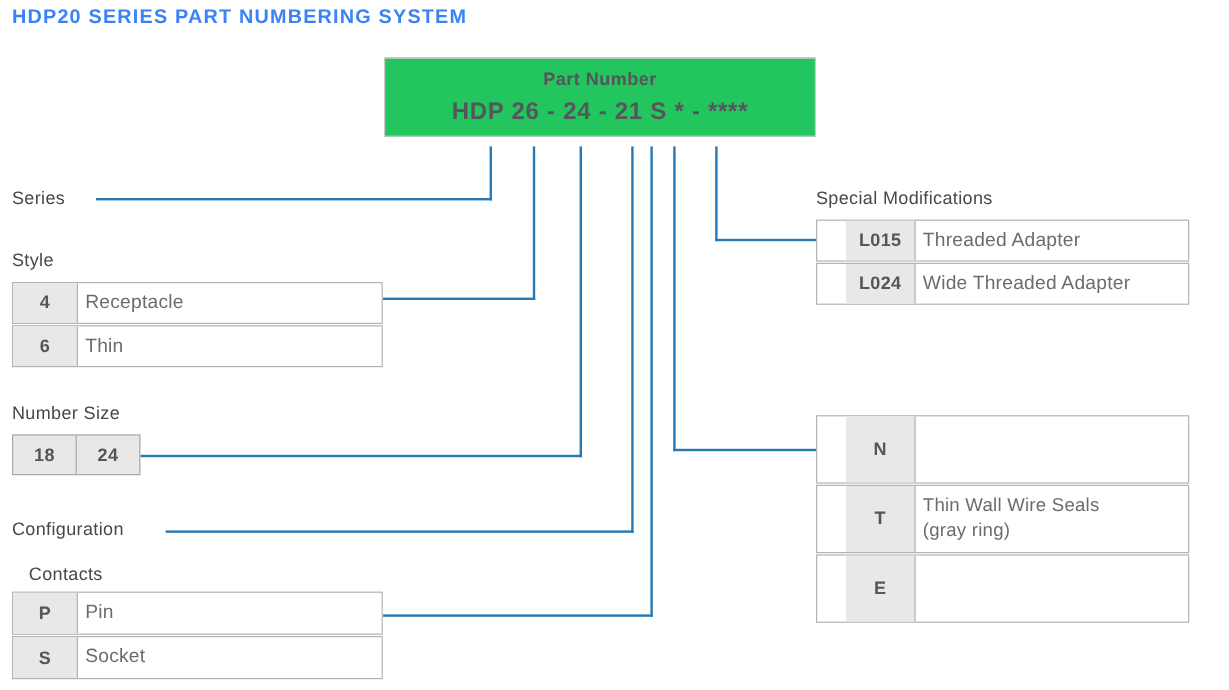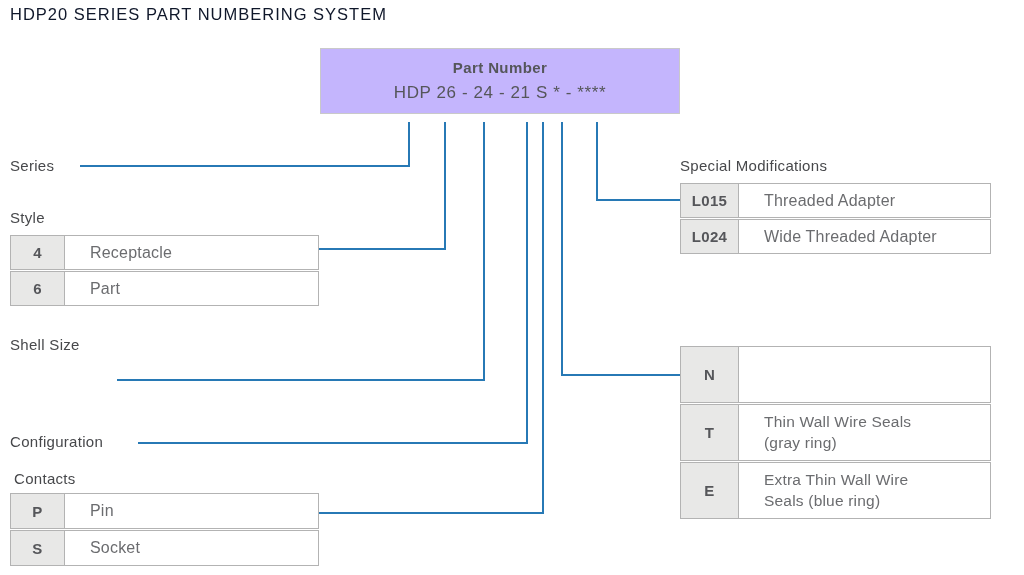--- a/index.html
+++ b/index.html
@@ -3,51 +3,51 @@
 <meta charset="utf-8">
 <style>
   html,body{margin:0;padding:0;background:#fff;}
   #canvas{
     position:relative;width:1024px;height:575px;background:#ffffff;
     font-family:"Liberation Sans","DejaVu Sans",sans-serif;overflow:hidden;
   }
   .abs{position:absolute;}
   
   .title{
-    left:10px;top:5px;font-size:16.5px;font-weight:400;letter-spacing:1px;
-    color:#0f172a;
+    left:10px;top:5px;font-size:16.5px;font-weight:700;letter-spacing:1px;
+    color:#3b82f6;
   }
   
   .pn-box{
-    left:320px;top:48px;width:360px;height:66px;background:#c4b5fd;
+    left:320px;top:48px;width:360px;height:66px;background:#22c55e;
     border:1px solid #c9c9c9;display:flex;flex-direction:column;
     align-items:center;justify-content:center;gap:7px;box-sizing:border-box;
   }
   .pn-heading{font-size:15px;font-weight:700;color:#55565a;letter-spacing:.4px;}
-  .pn-value{font-size:17px;font-weight:400;color:#55565a;letter-spacing:.6px;}
+  .pn-value{font-size:20px;font-weight:700;color:#55565a;letter-spacing:.6px;}
   
   .lbl{font-size:15px;font-weight:400;color:#47484b;letter-spacing:.3px;white-space:nowrap;}
   
   .tbl{display:flex;flex-direction:column;gap:1px;}
   .tbl .row{display:flex;border:1px solid #b3b3b3;background:#ffffff;box-sizing:border-box;}
   .tbl .key{
     background:#e8e8e7;border-right:1px solid #b3b3b3;display:flex;
     align-items:center;justify-content:center;font-weight:700;font-size:15px;
     color:#55565a;letter-spacing:.3px;flex:0 0 auto;
   }
   .tbl .val{
-    flex:1;display:flex;align-items:center;padding-left:25px;font-size:16px;
+    flex:1;display:flex;align-items:center;padding-left:6px;font-size:16px;
     color:#6b6c6f;letter-spacing:.2px;
   }
   .tbl-left{width:309px;}
   .tbl-left .key{width:53px;}
   .tbl-left .row{height:35px;}
   .tbl-contacts .row{height:36px;}
   .tbl-right{width:311px;}
-  .tbl-right .key{width:57px;}
+  .tbl-right .key{width:57px;margin-left:24px;}
   .tbl-specmods .row{height:35px;}
   .tbl-wireseals .row{height:57px;}
   .tbl-wireseals .val{white-space:pre-line;font-size:15.5px;line-height:1.35;}
   
   .shell-box{
     left:10px;top:362px;width:107px;height:34px;border:1px solid #a9a9a9;
     display:flex;box-sizing:border-box;background:#e8e8e7;
   }
   .shell-cell{
     flex:1;display:flex;align-items:center;justify-content:center;
@@ -93,29 +93,33 @@
   <div class="abs lbl" style="left:10px;top:157px;">Series</div>
 
   <div class="abs lbl" style="left:10px;top:209px;">Style</div>
   <div class="abs tbl tbl-left" style="left:10px;top:235px;">
     <div class="row">
       <div class="key">4</div>
       <div class="val">Receptacle</div>
     </div>
     <div class="row">
       <div class="key">6</div>
-      <div class="val">Part</div>
+      <div class="val">Thin</div>
     </div>
   </div>
 
-  <div class="abs lbl" style="left:10px;top:336px;">Shell Size</div>
+  <div class="abs lbl" style="left:10px;top:336px;">Number Size</div>
+  <div class="abs shell-box">
+    <div class="shell-cell">18</div>
+    <div class="shell-cell">24</div>
+  </div>
 
   <div class="abs lbl" style="left:10px;top:433px;text-align:right;">Configuration</div>
 
-  <div class="abs lbl" style="left:14px;top:470px;">Contacts</div>
+  <div class="abs lbl" style="left:24px;top:470px;">Contacts</div>
   <div class="abs tbl tbl-left tbl-contacts" style="left:10px;top:493px;">
     <div class="row">
       <div class="key">P</div>
       <div class="val">Pin</div>
     </div>
     <div class="row">
       <div class="key">S</div>
       <div class="val">Socket</div>
     </div>
   </div>
@@ -137,18 +141,16 @@
     <div class="row">
       <div class="key">N</div>
     </div>
     <div class="row">
       <div class="key">T</div>
       <div class="val">Thin Wall Wire Seals
 (gray ring)</div>
     </div>
     <div class="row">
       <div class="key">E</div>
-      <div class="val">Extra Thin Wall Wire
-Seals (blue ring)</div>
     </div>
   </div>
 
 </div>
 
 </body></html>

